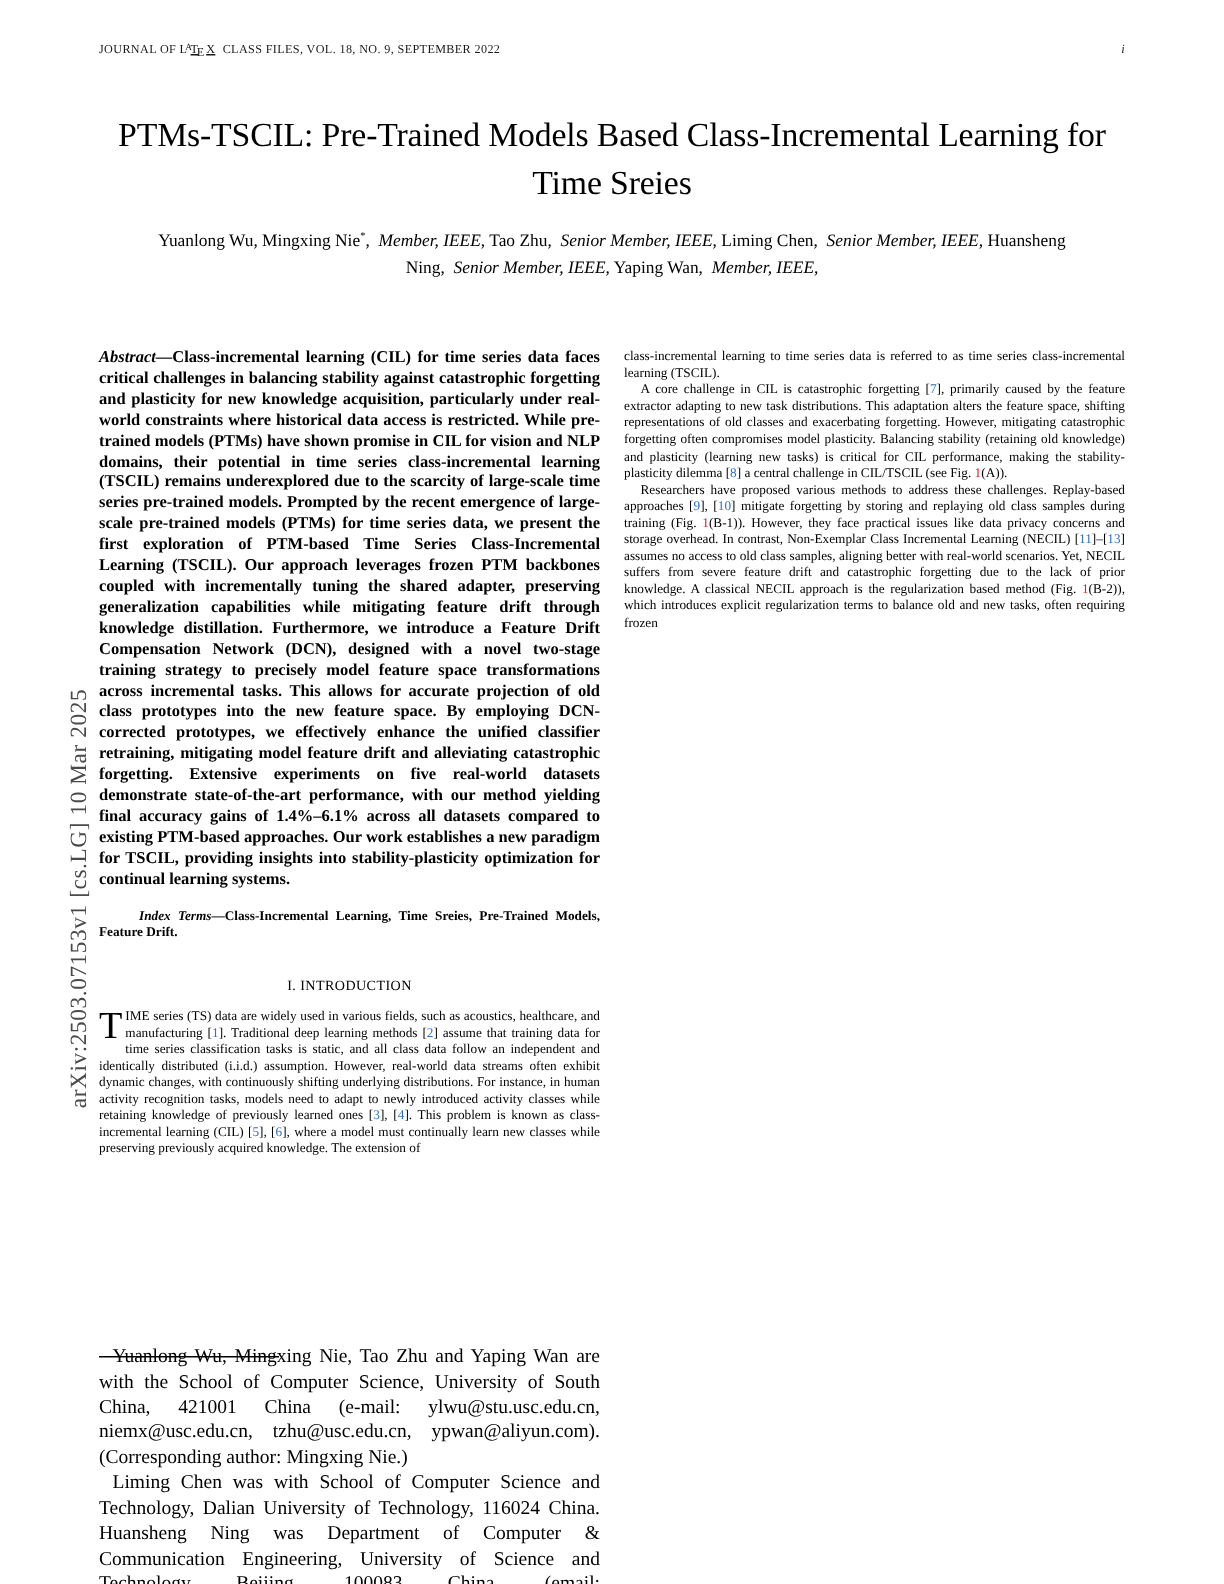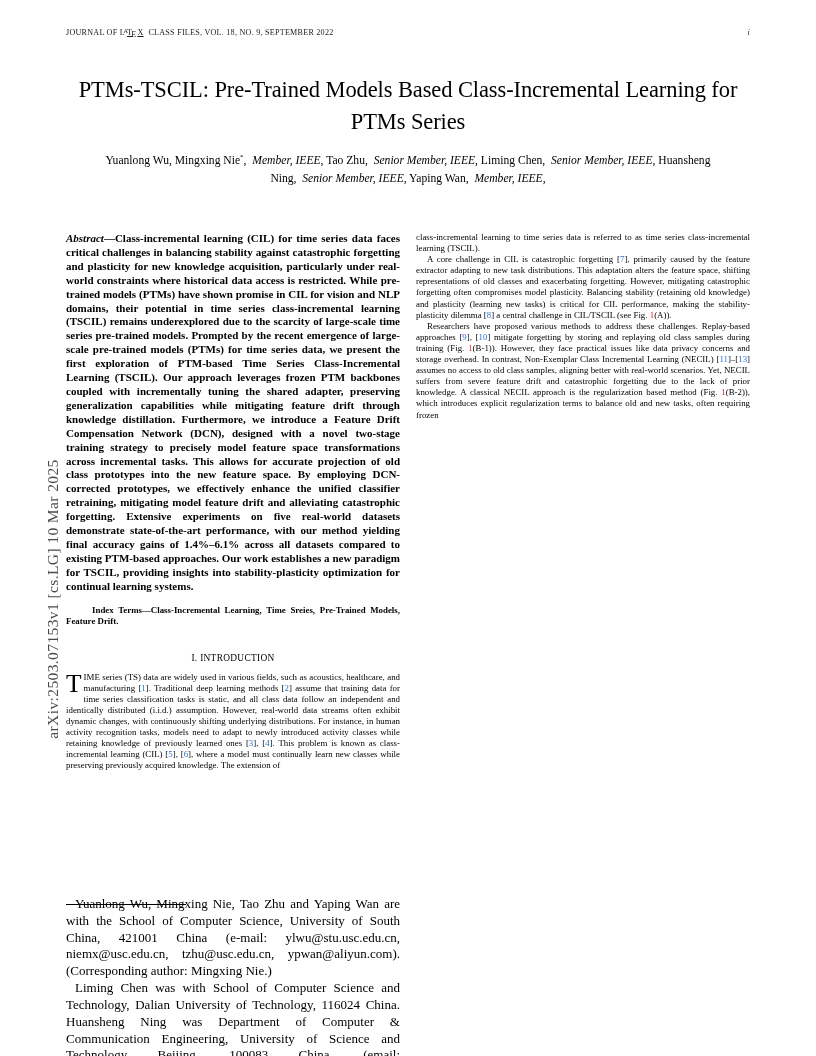--- a/index.html
+++ b/index.html
@@ -75,21 +75,21 @@
     line-height:1.265;
   }
   .abstract .lead { font-style:italic; font-weight:bold; }
   .indexterms {
     font-weight:bold;
     margin-top:11px;
     text-align:justify;
     font-size:8.85px;
     line-height:1.265;
   }
-  .indexterms .lead { font-weight:bold;margin-left:12px; }
+  .indexterms .lead { font-style:italic; font-weight:bold;margin-left:12px; }
 
   .sec-head {
     text-align:center;
     margin:26px 0 7px 0;
     font-size:9.4px;
     font-variant:small-caps;
     letter-spacing:0.3px;
   }
 
   .body-p { text-indent:11px; margin:0; }
@@ -126,21 +126,21 @@
 
   <div class="arxiv-stamp">arXiv:2503.07153v1  [cs.LG]  10 Mar 2025</div>
 
   <div class="runhead">
     <div class="ltx">
       <span>JOURNAL OF </span><span>L<span style="font-size:6.2px;position:relative;top:-2.2px;left:-1.4px;">A</span><span style="position:relative;left:-2.6px;text-decoration:underline;">T<span style="position:relative;top:1.8px;left:-1.1px;">E</span>X</span></span><span> CLASS FILES, VOL. 18, NO. 9, SEPTEMBER 2022</span>
     </div>
     <div class="runhead-page">i</div>
   </div>
 
-  <div class="title">PTMs-TSCIL: Pre-Trained Models Based Class-Incremental Learning for PTMs Series</div>
+  <div class="title">PTMs-TSCIL: Pre-Trained Models Based Class-Incremental Learning for Time Sreies</div>
 
   <div class="authors">
     Yuanlong Wu, Mingxing Nie<sup>*</sup>,&nbsp; <i>Member, IEEE</i>, Tao Zhu,&nbsp; <i>Senior Member, IEEE</i>, Liming Chen,&nbsp; <i>Senior Member, IEEE</i>, Huansheng Ning,&nbsp; <i>Senior Member, IEEE</i>, Yaping Wan,&nbsp; <i>Member, IEEE</i>,
   </div>
 
   <div class="col-left">
     <div class="abstract">
       <span class="lead">Abstract</span><span>—</span><span>Class-incremental learning (CIL) for time series data faces critical challenges in balancing stability against catastrophic forgetting and plasticity for new knowledge acquisition, particularly under real-world constraints where historical data access is restricted. While pre-trained models (PTMs) have shown promise in CIL for vision and NLP domains, their potential in time series class-incremental learning (TSCIL) remains underexplored due to the scarcity of large-scale time series pre-trained models. Prompted by the recent emergence of large-scale pre-trained models (PTMs) for time series data, we present the first exploration of PTM-based Time Series Class-Incremental Learning (TSCIL). Our approach leverages frozen PTM backbones coupled with incrementally tuning the shared adapter, preserving generalization capabilities while mitigating feature drift through knowledge distillation. Furthermore, we introduce a Feature Drift Compensation Network (DCN), designed with a novel two-stage training strategy to precisely model feature space transformations across incremental tasks. This allows for accurate projection of old class prototypes into the new feature space. By employing DCN-corrected prototypes, we effectively enhance the unified classifier retraining, mitigating model feature drift and alleviating catastrophic forgetting. Extensive experiments on five real-world datasets demonstrate state-of-the-art performance, with our method yielding final accuracy gains of 1.4%–6.1% across all datasets compared to existing PTM-based approaches. Our work establishes a new paradigm for TSCIL, providing insights into stability-plasticity optimization for continual learning systems.</span>
     </div>
     <div class="indexterms">

